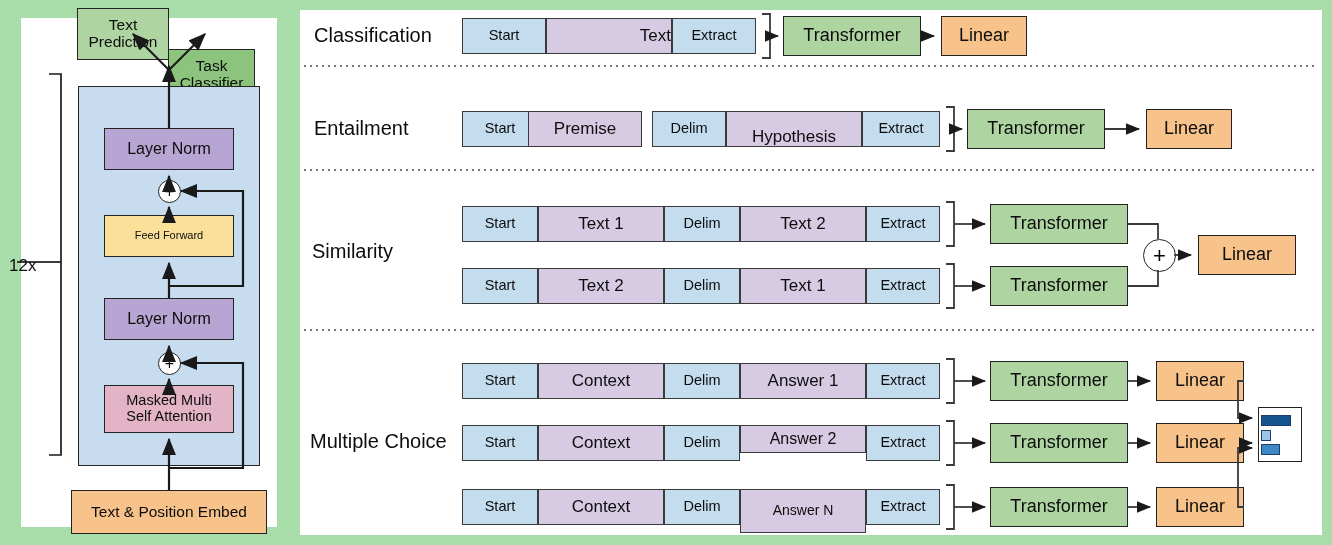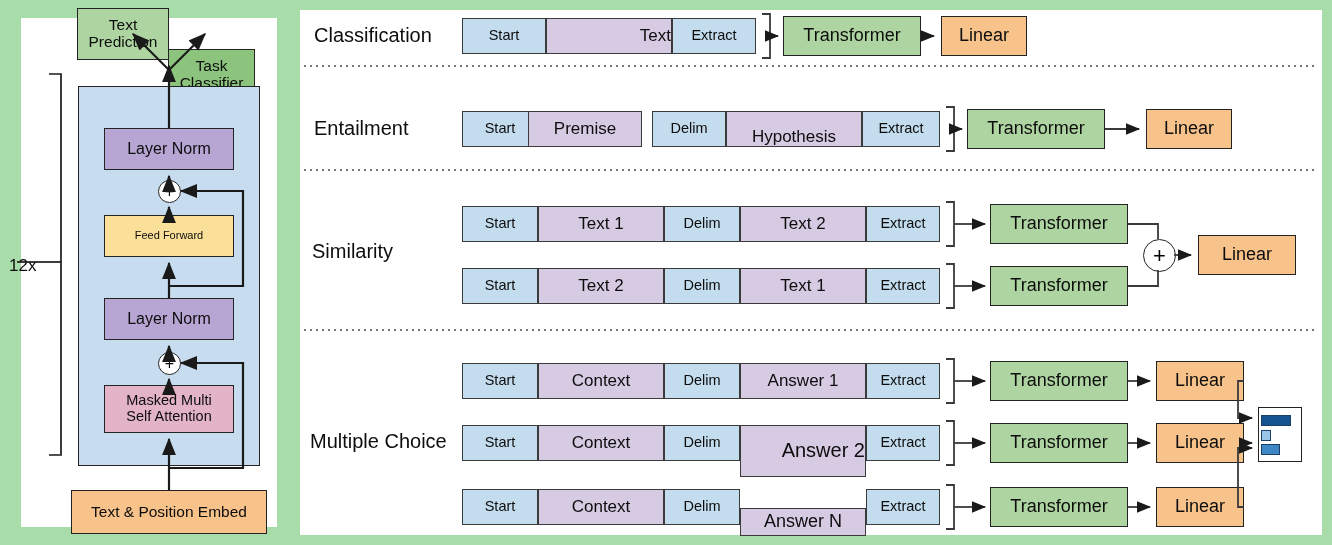--- a/index.html
+++ b/index.html
@@ -240,37 +240,37 @@
 
     <div class="box tok bluebox" style="left:162px;top:415px;width:76px;height:36px;">
         <span>Start</span>
       </div>
     <div class="box tok purplebox" style="left:238px;top:415px;width:126px;height:36px;font-size:17px;">
         <span>Context</span>
       </div>
     <div class="box tok bluebox" style="left:364px;top:415px;width:76px;height:36px;">
         <span>Delim</span>
       </div>
-    <div class="box tok purplebox" style="left:440px;top:415px;width:126px;height:52px;font-size:20px;justify-content:flex-end;">
+    <div class="box tok purplebox" style="left:440px;top:415px;width:126px;height:28px;font-size:16px;">
         <span>Answer 2</span>
       </div>
     <div class="box tok bluebox" style="left:566px;top:415px;width:74px;height:36px;">
         <span>Extract</span>
       </div>
 
     <div class="box tok bluebox" style="left:162px;top:479px;width:76px;height:36px;">
         <span>Start</span>
       </div>
     <div class="box tok purplebox" style="left:238px;top:479px;width:126px;height:36px;font-size:17px;">
         <span>Context</span>
       </div>
     <div class="box tok bluebox" style="left:364px;top:479px;width:76px;height:36px;">
         <span>Delim</span>
       </div>
-    <div class="box tok purplebox" style="left:440px;top:498px;width:126px;height:28px;font-size:18px;">
+    <div class="box tok purplebox" style="left:440px;top:479px;width:126px;height:44px;font-size:14px;">
         <span>Answer N</span>
       </div>
     <div class="box tok bluebox" style="left:566px;top:479px;width:74px;height:36px;">
         <span>Extract</span>
       </div>
 
     <div class="box green" style="left:690px;top:351px;width:138px;height:40px;font-size:18px;">
         <span>Transformer</span>
       </div>
     <div class="box green" style="left:690px;top:413px;width:138px;height:40px;font-size:18px;">

